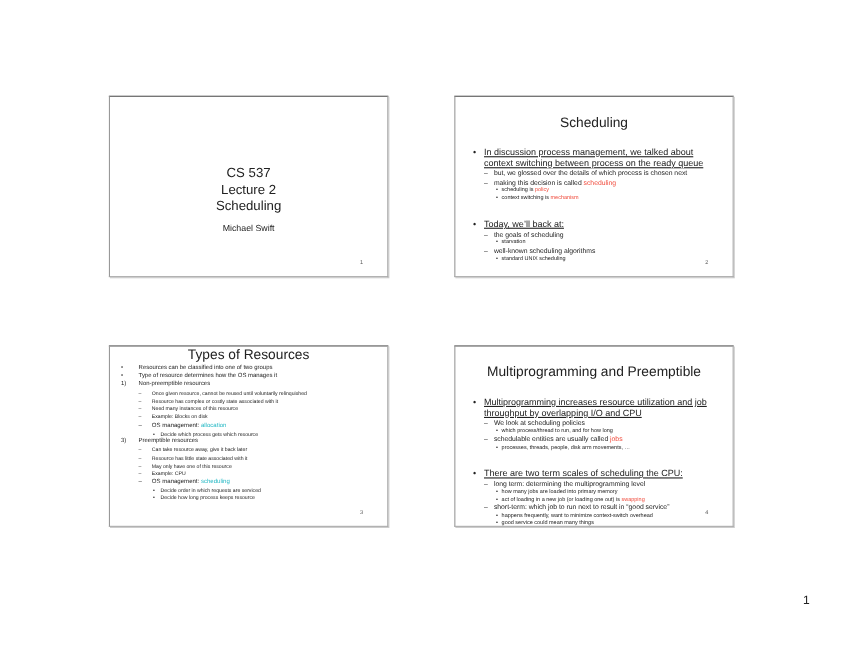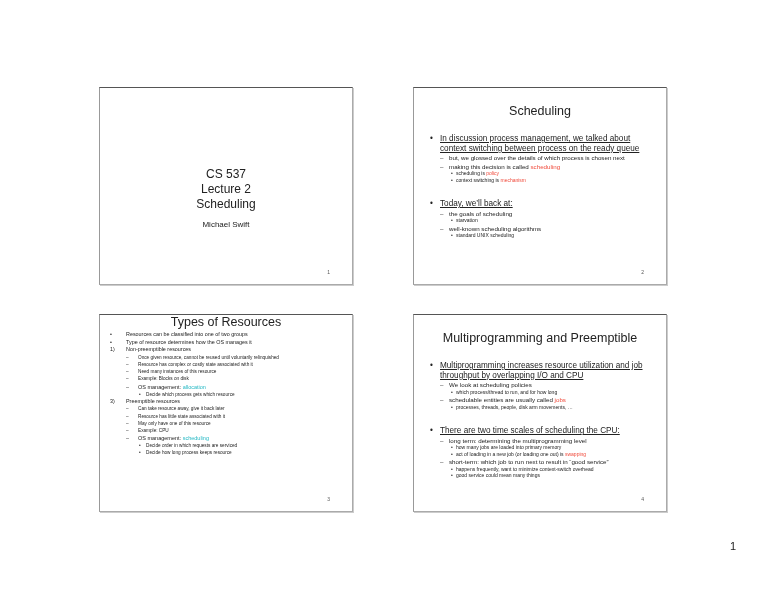--- a/index.html
+++ b/index.html
@@ -1,27 +1,27 @@
 <!DOCTYPE html>
 <html><head>
 <meta charset="utf-8">
 <style>
   html, body { margin:0; padding:0; background:#ffffff; }
   body { width:768px; height:593px; position:relative; overflow:hidden;
          font-family:"Liberation Sans", sans-serif; color:#222; }
-  .slide { position:absolute; width:254px; height:198px; background:#fff;
+  .slide { position:absolute; width:254px; height:165px; background:#fff;
            border-top:1px solid #555; border-left:1px solid #999;
            border-right:1px solid #aaa; border-bottom:1px solid #aaa;
            box-shadow: 1px 1px 0 #ccc; box-sizing:border-box; }
   #s1 { left:99px; top:87px; }
   #s2 { left:413px; top:87px; }
   #s3 { left:99px; top:314px; }
   #s4 { left:413px; top:314px; }
   .num { position:absolute; right:22px; bottom:9px; font-size:5px; color:#555; }
-  .title-block { position:absolute; left:0; right:0; top:62px; text-align:center;margin-top:17px; }
+  .title-block { position:absolute; left:0; right:0; top:62px; text-align:center; }
   .title-block .tl { font-size:12px; line-height:15px; color:#222; }
   .title-block .auth { font-size:8px; margin-top:8px; color:#222; }
   .stitle { text-align:center; font-size:12.5px; color:#222; }
   #s2 .stitle { margin-top:16px; }
   #s4 .stitle { margin-top:16px; }
   #s3 .stitle { font-size:12.5px; }
   .l1 { font-size:8.2px; line-height:9.6px; position:relative; padding-left:14px; margin-top:16px;text-decoration:underline; }
   .l1::before { content:"\2022"; position:absolute; left:4px; }
   .l2 { font-size:6.2px; line-height:7.4px; position:relative; padding-left:23px; margin-top:1px; }
   .l2::before { content:"\2013"; position:absolute; left:14px; }
@@ -99,21 +99,21 @@
 </div>
 
 <div class="slide" id="s4">
   <div class="stitle">Multiprogramming and Preemptible</div>
   <div class="body2" style="margin-top:8px;">
     <div class="l1">Multiprogramming increases resource utilization and job throughput by overlapping I/O and CPU</div>
     <div class="l2">We look at scheduling policies</div>
     <div class="l3">which process/thread to run, and for how long</div>
     <div class="l2"><span>schedulable entities are usually called </span><span class="red">jobs</span></div>
     <div class="l3">processes, threads, people, disk arm movements, …</div>
-    <div class="l1">There are two time scales of scheduling the CPU:</div>
+    <div class="l1">There are two term scales of scheduling the CPU:</div>
     <div class="l2">long term: determining the multiprogramming level</div>
     <div class="l3">how many jobs are loaded into primary memory</div>
     <div class="l3"><span>act of loading in a new job (or loading one out) is </span><span class="red">swapping</span></div>
     <div class="l2">short-term: which job to run next to result in “good service”</div>
     <div class="l3">happens frequently, want to minimize context-switch overhead</div>
     <div class="l3">good service could mean many things</div>
   </div>
   <div class="num">4</div>
 </div>
 

